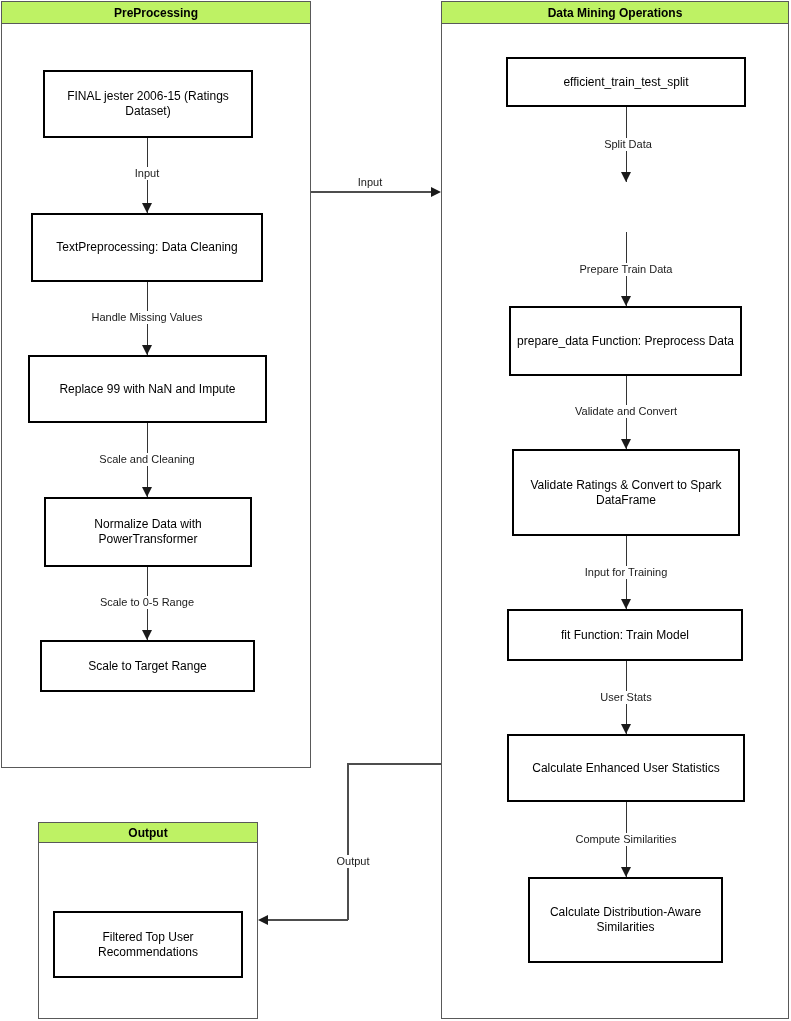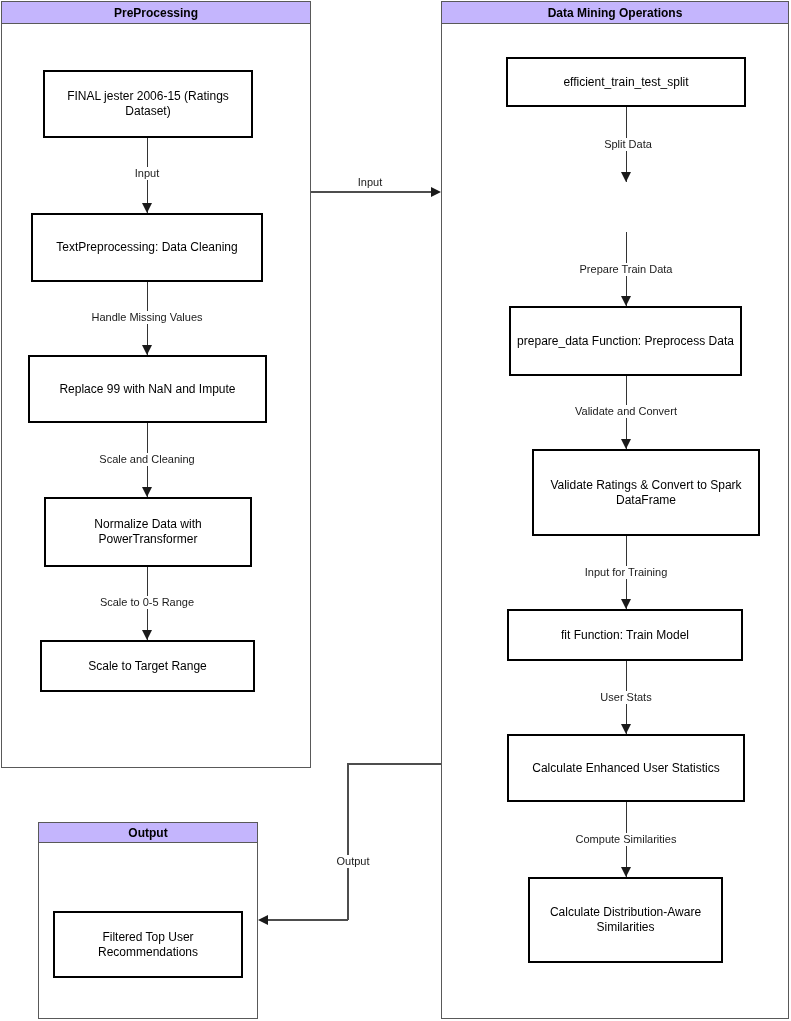--- a/index.html
+++ b/index.html
@@ -21,21 +21,21 @@
     background: transparent;
   }
   .container-header {
     height: 21px;
     border-bottom: 1px solid #595959;
     display: flex;
     align-items: center;
     justify-content: center;
     font-weight: bold;
     font-size: 12px;
-    background: #c4b5fd;
+    background: #bef264;
   }
   #c-pre { left: 1px;   top: 1px;   width: 310px; height: 767px; }
   #c-dm  { left: 441px; top: 1px;   width: 348px; height: 1018px; }
   #c-out { left: 38px;  top: 822px; width: 220px; height: 197px; }
   #c-out .container-header { height: 19px; }
 
   
   .node {
     position: absolute;
     border: 2px solid #000000;
@@ -55,21 +55,21 @@
 
   #n-final       { left: 43px;  top: 70px;  width: 210px; height: 68px; }
   #n-textprep    { left: 31px;  top: 213px; width: 232px; height: 69px; }
   #n-replace     { left: 28px;  top: 355px; width: 239px; height: 68px; }
   #n-normalize   { left: 44px;  top: 497px; width: 208px; height: 70px; }
   #n-scale       { left: 40px;  top: 640px; width: 215px; height: 52px; }
   #n-filtered    { left: 53px;  top: 911px; width: 190px; height: 67px; }
   #n-split       { left: 506px; top: 57px;  width: 240px; height: 50px; }
   #n-trainmatrix { left: 500px; top: 182px; width: 252px; height: 50px; }
   #n-preparedata { left: 509px; top: 306px; width: 233px; height: 70px; padding: 0 16px; }
-  #n-validate    { left: 532px; top: 449px; width: 228px; height: 87px; }
+  #n-validate    { left: 512px; top: 449px; width: 228px; height: 87px; }
   #n-fit         { left: 507px; top: 609px; width: 236px; height: 52px; }
   #n-userstats   { left: 507px; top: 734px; width: 238px; height: 68px; }
   #n-distsim     { left: 528px; top: 877px; width: 195px; height: 86px; }
 
   
   .vline  { position: absolute; width: 1px;  background: #333333; z-index: 1; }
   .vline2 { position: absolute; width: 2px;  background: #4d4d4d; z-index: 1; }
   .hline  { position: absolute; height: 2px; background: #4d4d4d; z-index: 1; }
   .arrow-down {
     position: absolute; width: 0; height: 0; z-index: 2;

